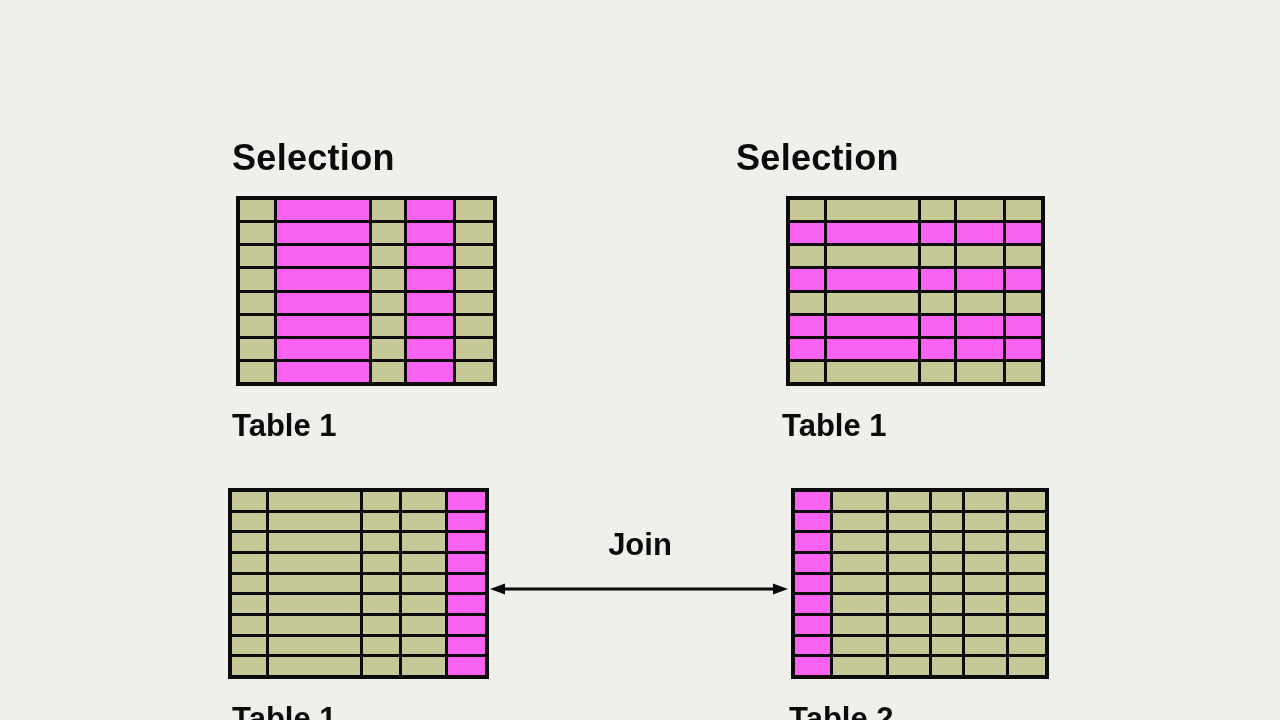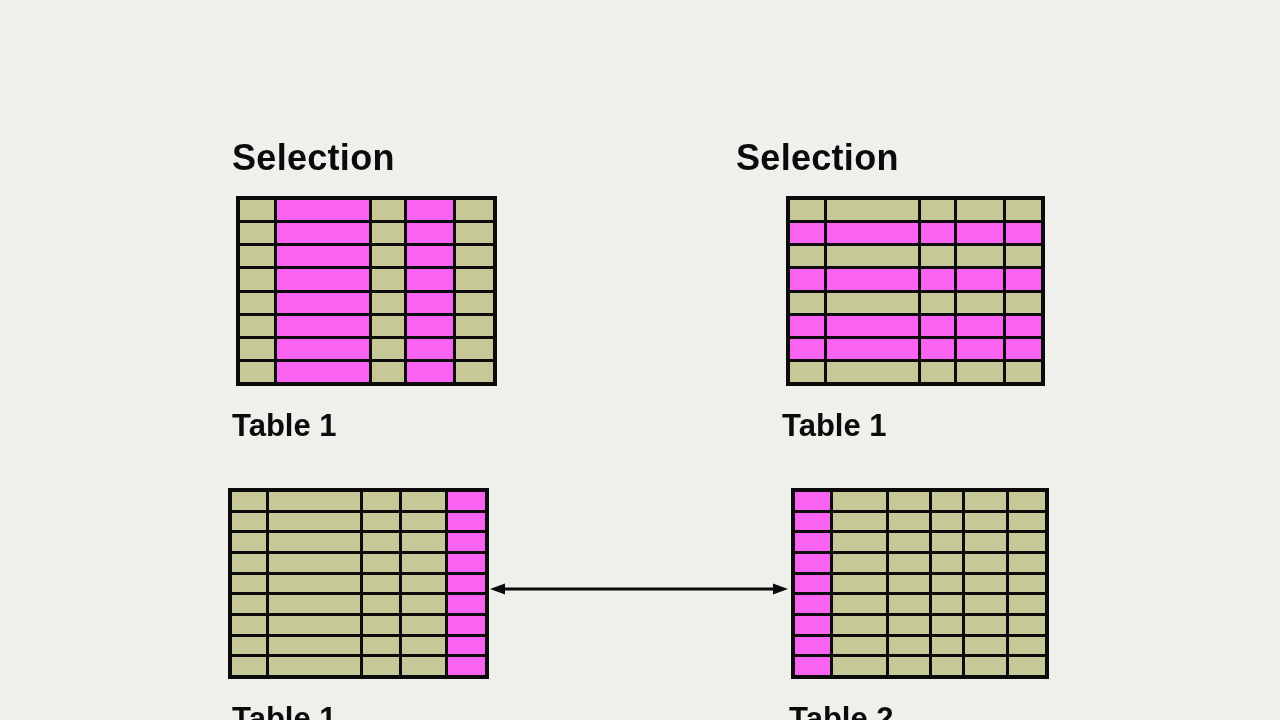--- a/index.html
+++ b/index.html
@@ -203,20 +203,21 @@
       <div class="cell" style="background: rgb(199, 200, 151);"></div>
       <div class="cell" style="background: rgb(250, 98, 242);"></div>
       <div class="cell" style="background: rgb(199, 200, 151);"></div>
       <div class="cell" style="background: rgb(199, 200, 151);"></div>
       <div class="cell" style="background: rgb(199, 200, 151);"></div>
       <div class="cell" style="background: rgb(199, 200, 151);"></div>
       <div class="cell" style="background: rgb(250, 98, 242);"></div>
     </div>
   <div class="table-label" style="left:232px; top:701px;">Table 1</div>
 
+  <div class="join-label">Join</div>
   <svg class="join-arrow" viewBox="0 0 300 20">
     <line x1="12" y1="10" x2="288" y2="10" stroke="#0B0B0B" stroke-width="3"></line>
     <polygon points="1,10 16,4.5 16,15.5" fill="#0B0B0B"></polygon>
     <polygon points="299,10 284,4.5 284,15.5" fill="#0B0B0B"></polygon>
   </svg>
 
   <div class="dtable" style="left: 791px; top: 488px; width: 258px; height: 191px; grid-template-columns: 38fr 59fr 43fr 33fr 45fr 40fr; grid-template-rows: repeat(9, 1fr);">
       <div class="cell" style="background: rgb(250, 98, 242);"></div>
       <div class="cell" style="background: rgb(199, 200, 151);"></div>
       <div class="cell" style="background: rgb(199, 200, 151);"></div>

